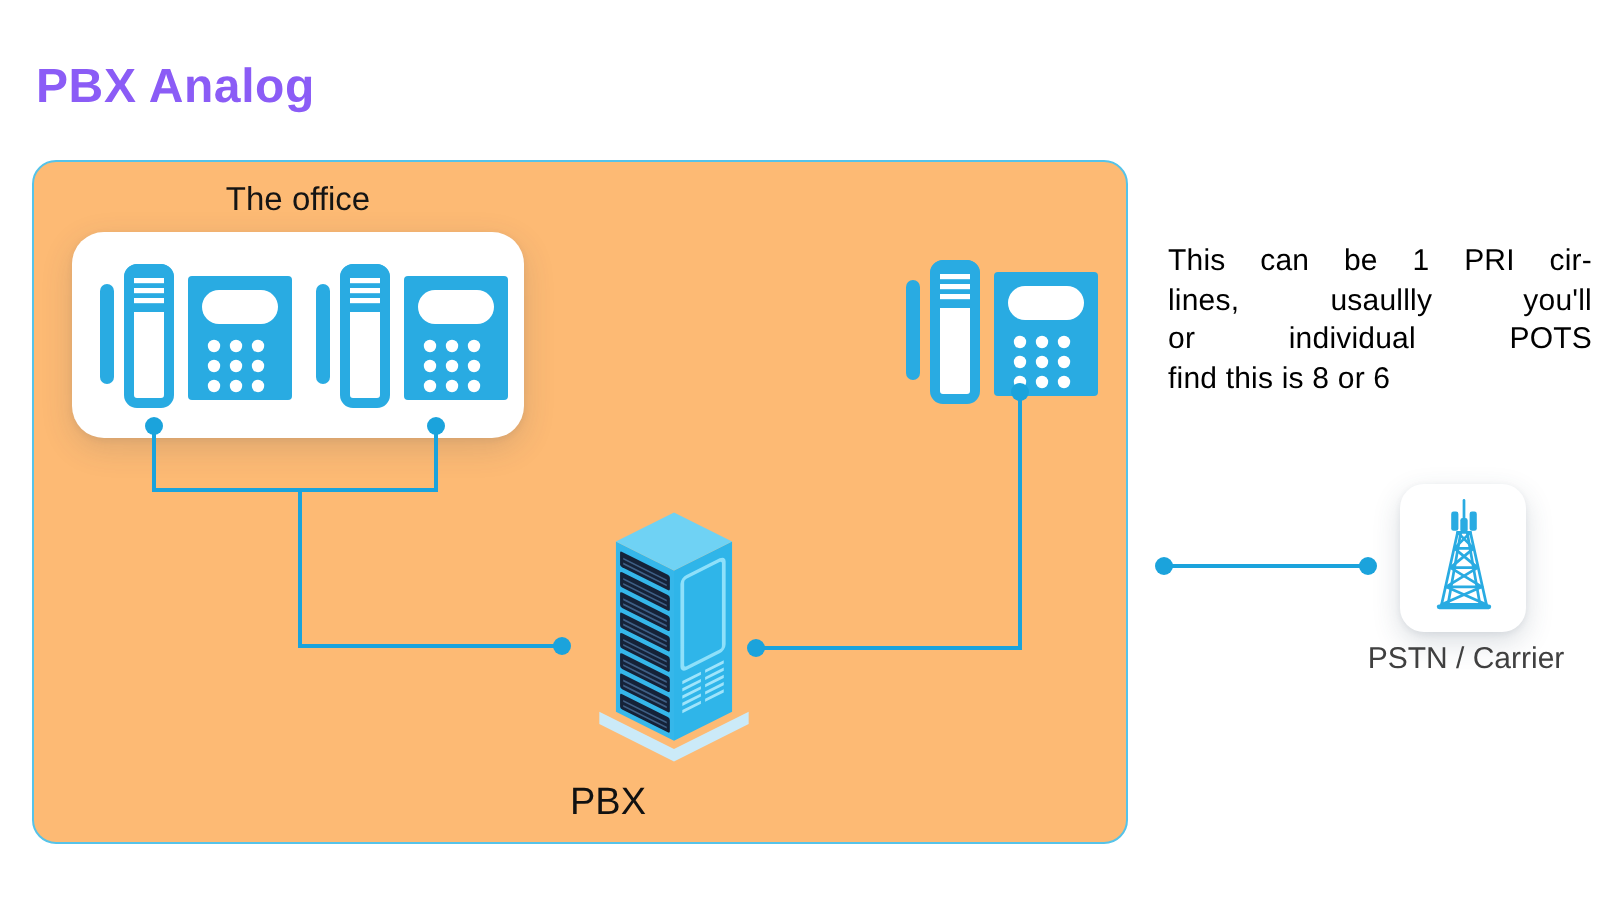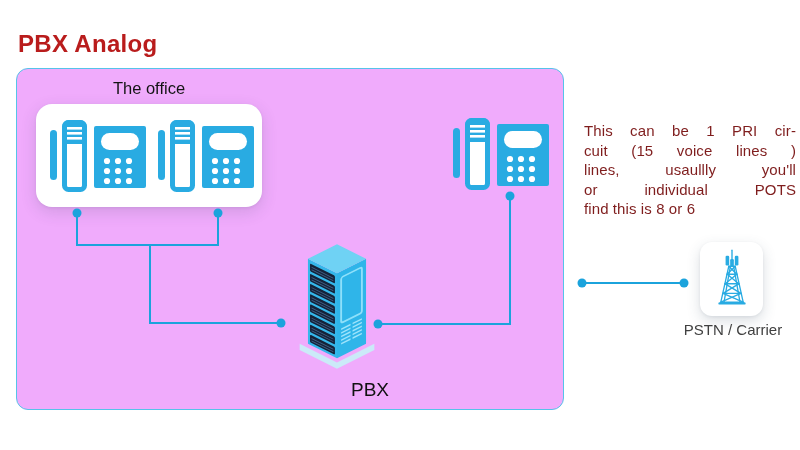--- a/index.html
+++ b/index.html
@@ -6,44 +6,44 @@
     --accent:#1BA3DC;
     --icon-blue:#29ABE2;
     --box-border:#55C3E9;
     --text:#1A1A1A;
   }
   *{margin:0;padding:0;box-sizing:border-box;}
   html,body{background:#fff;}
   body{font-family:"Liberation Sans", sans-serif;color:var(--text);}
   .stage{position:relative;width:800px;height:450px;background:#fff;overflow:hidden;}
 
-  .title{position:absolute;left:18px;top:30px;font-size:24px;font-weight:600;letter-spacing:.3px;color:#b91c1c;text-align:right;}
-
-  .office-box{position:absolute;left:16px;top:68px;width:548px;height:342px;
-    border:1.5px solid var(--box-border);border-radius:12px;background:#f0abfc;}
+  .title{position:absolute;left:18px;top:30px;font-size:24px;font-weight:600;letter-spacing:.3px;color:#8b5cf6;text-align:right;}
+
+  .office-box{position:absolute;left:16px;top:80px;width:548px;height:342px;
+    border:1.5px solid var(--box-border);border-radius:12px;background:#fdba74;}
   .office-label{position:absolute;left:25px;top:10px;width:214px;text-align:center;
     font-size:16.5px;font-weight:500;color:#141414;}
 
   .phone-card{position:absolute;left:19px;top:35px;width:226px;height:103px;background:#fff;
     border-radius:16px;box-shadow:0 5px 16px rgba(50,70,95,.16), 0 1px 3px rgba(50,70,95,.08);}
   .phone-svg{position:absolute;width:96px;height:72px;}
   .p1{left:14px;top:16px;}
   .p2{left:122px;top:16px;}
   .p3{left:436px;top:49px;}
 
   .pbx-wrap{position:absolute;left:268px;top:168px;width:104px;height:170px;}
   .pbx-svg{width:104px;height:140px;display:block;}
-  .pbx-label{width:104px;text-align:right;font-size:19px;font-weight:500;color:#111;margin-top:2px;}
+  .pbx-label{width:104px;text-align:left;font-size:19px;font-weight:500;color:#111;margin-top:2px;}
 
   .connectors{position:absolute;left:0;top:0;width:800px;height:450px;pointer-events:none;}
   .cline{stroke:var(--accent);stroke-width:2;fill:none;}
   .cdot{fill:var(--accent);}
 
   .note{position:absolute;left:584px;top:121px;width:212px;font-size:15px;line-height:19.5px;
-    font-weight:500;color:#7f1d1d;letter-spacing:.1px;}
+    font-weight:500;color:#000000;letter-spacing:.1px;}
   .note-line{text-align:justify;text-align-last:justify;}
   .note-line.last{text-align:left;text-align-last:left;}
 
   .pstn-card{position:absolute;left:700px;top:242px;width:63px;height:74px;background:#fff;border-radius:12px;
     box-shadow:0 5px 14px rgba(50,70,95,.18), 0 1px 3px rgba(50,70,95,.08);
     display:flex;align-items:center;justify-content:center;}
   .tower-svg{width:48px;height:64px;}
   .pstn-label{position:absolute;left:666px;top:321px;width:134px;text-align:center;
     font-size:15px;font-weight:500;color:#404040;}
 
@@ -168,21 +168,20 @@
     <circle class="cdot" cx="218" cy="213" r="4.5"></circle>
     <circle class="cdot" cx="281" cy="323" r="4.5"></circle>
     <circle class="cdot" cx="378" cy="324" r="4.5"></circle>
     <circle class="cdot" cx="510" cy="196" r="4.5"></circle>
     <circle class="cdot" cx="582" cy="283" r="4.5"></circle>
     <circle class="cdot" cx="684" cy="283" r="4.5"></circle>
   </svg>
 
   <div class="note">
     <div class="note-line">This can be 1 PRI cir-</div>
-    <div class="note-line">cuit (15 voice lines )</div>
     <div class="note-line">lines, usaullly you'll</div>
     <div class="note-line">or individual POTS</div>
     <div class="note-line last">find this is 8 or 6</div>
   </div>
 
   <div class="pstn-card">
     <svg class="tower-svg" viewBox="0 0 60 74">
       <line class="tw" x1="30" y1="1" x2="30" y2="16"></line>
       <rect class="tw-fill" x="22" y="8" width="4.5" height="12" rx="1.5"></rect>
       <rect class="tw-fill" x="33.5" y="8" width="4.5" height="12" rx="1.5"></rect>

